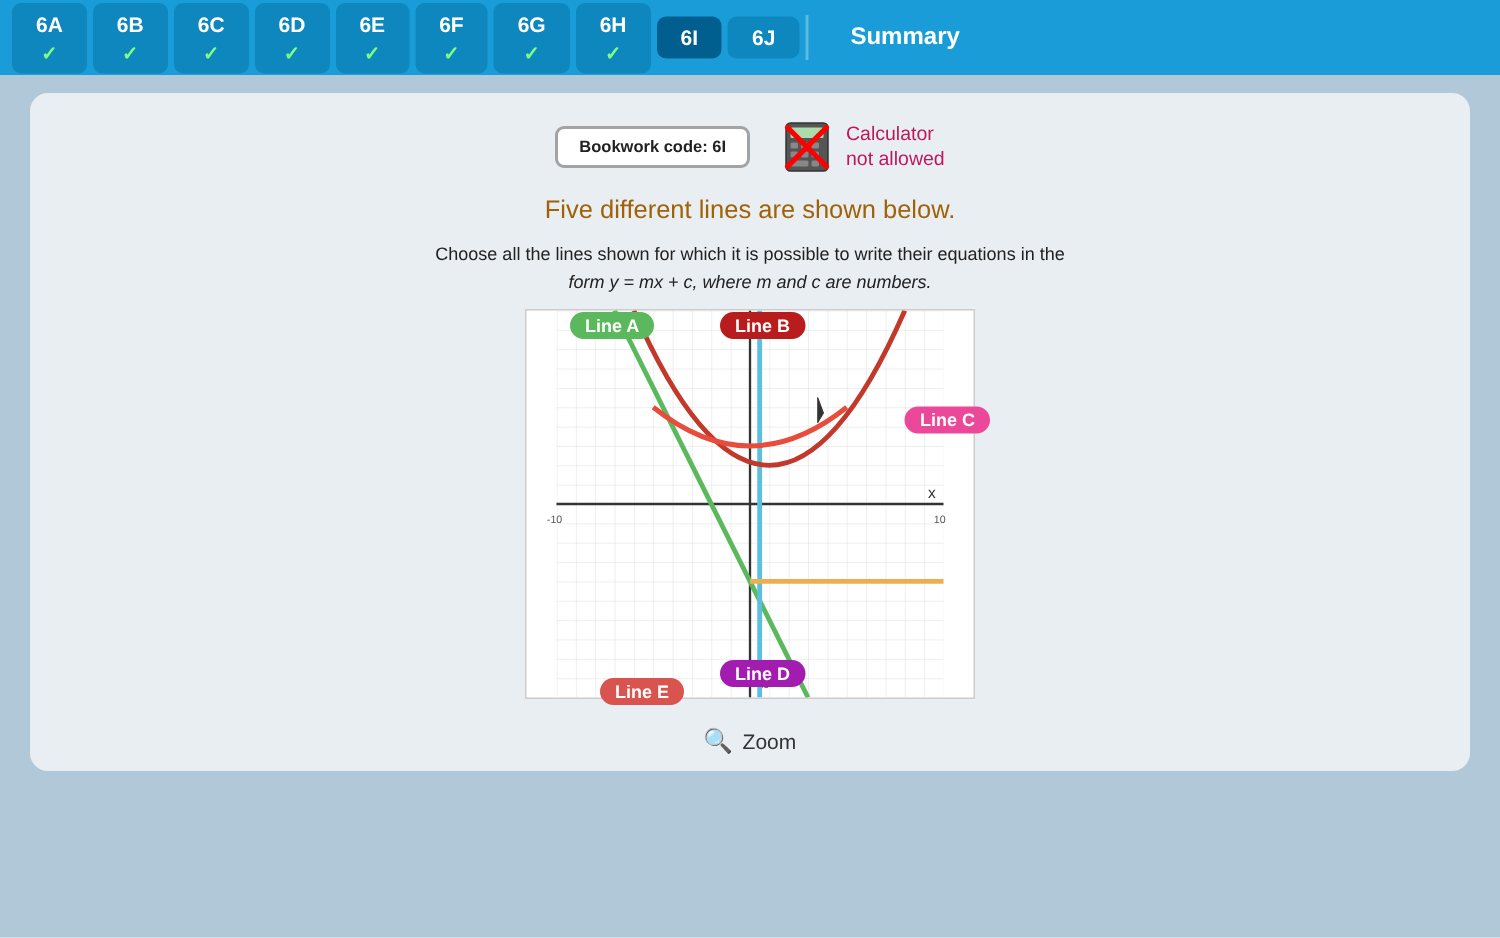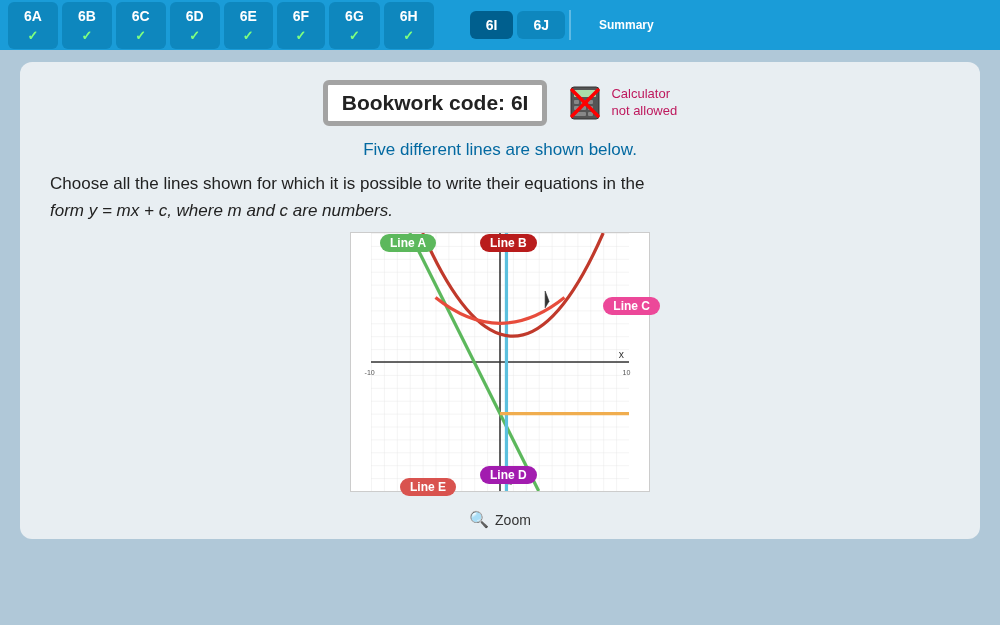--- a/index.html
+++ b/index.html
@@ -33,26 +33,25 @@
       font-weight: bold;
       cursor: pointer;
       flex-direction: column;
     }
     .nav-tab .check {
       color: #7fff7f;
       font-size: 13px;
     }
     .nav-tab.active {
       background: #005f8e;
-      margin-left: 32px;
     }
     .nav-tab.summary {
       background: transparent;
       color: white;
-      font-size: 12px;
+      font-size: 16px;
       font-weight: bold;
       margin-left: 8px;
     }
     .nav-divider {
       width: 2px;
       height: 30px;
       background: rgba(255,255,255,0.3);
     }
 
     
@@ -66,24 +65,24 @@
 
     
     .info-row {
       display: flex;
       align-items: center;
       gap: 20px;
       margin-bottom: 14px;
       justify-content: center;
     }
     .bookwork-box {
-      border: 5px solid #a3a3a3;
+      border: 2px solid #a3a3a3;
       border-radius: 6px;
       padding: 6px 14px;
-      font-size: 21px;
+      font-size: 11px;
       font-weight: bold;
       background: white;
       color: #222;
     }
     .calculator-badge {
       display: flex;
       align-items: center;
       gap: 8px;
       font-size: 14px;
       color: #333;
@@ -103,25 +102,26 @@
     .calc-text {
       font-size: 13px;
       line-height: 1.3;
       color: #be185d;
     }
 
     
     .question-main {
       text-align: center;
       font-size: 17px;
-      color: #0369a1;
+      color: #a16207;
       margin-bottom: 10px;
     }
     .question-sub {
-      font-size: 17px;
+      text-align: center;
+      font-size: 12px;
       color: #222;
       margin-bottom: 4px;
       line-height: 1.6;
     }
 
     
     .graph-container {
       display: flex;
       justify-content: center;
       margin-top: 8px;

